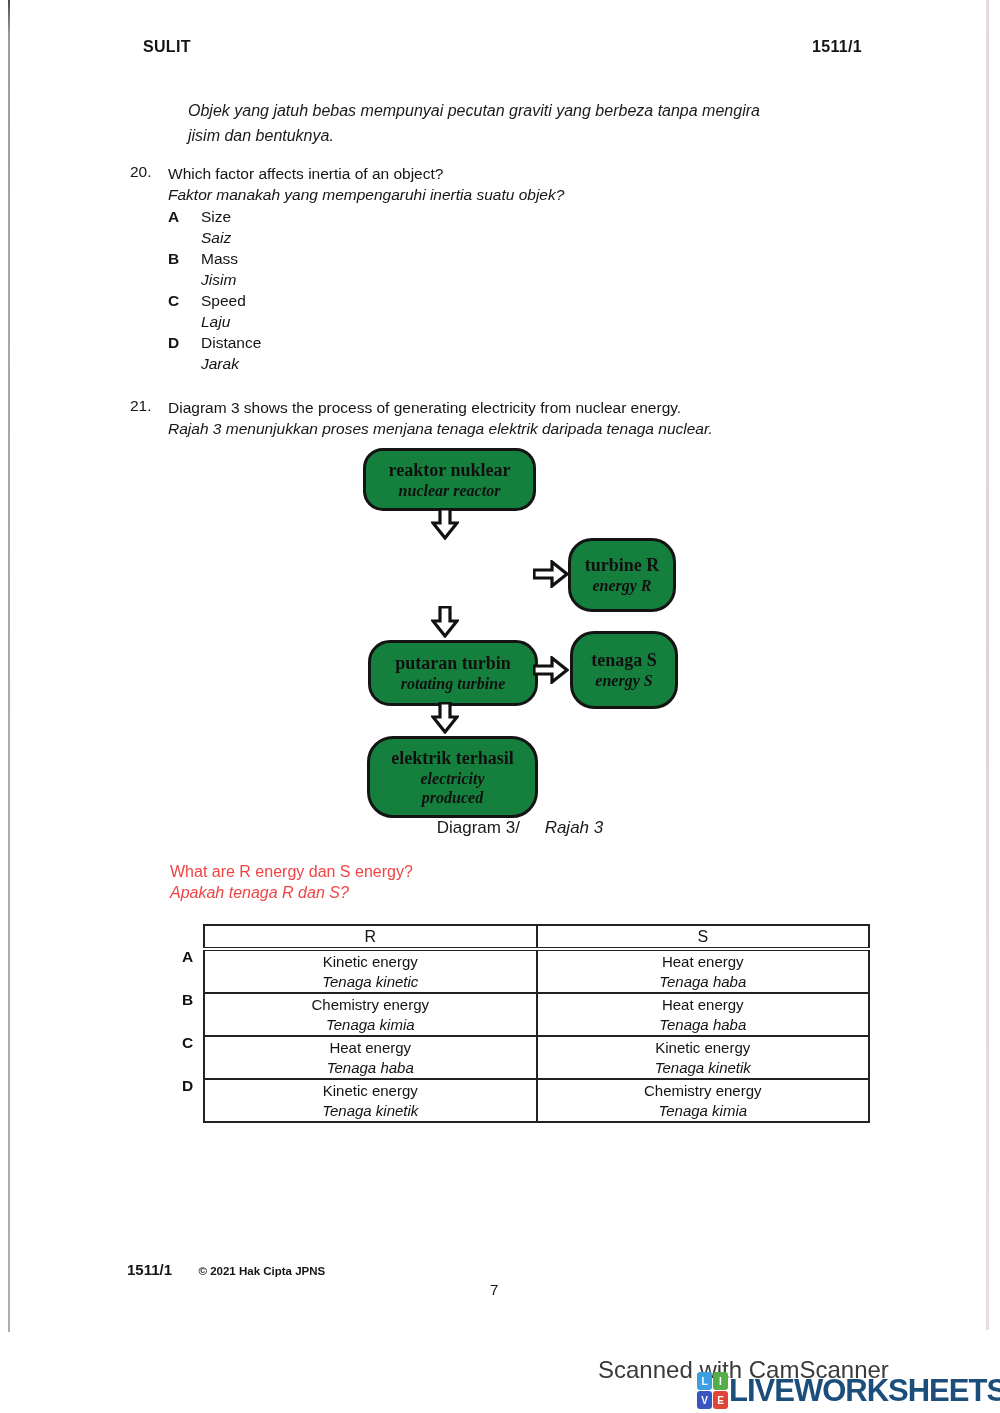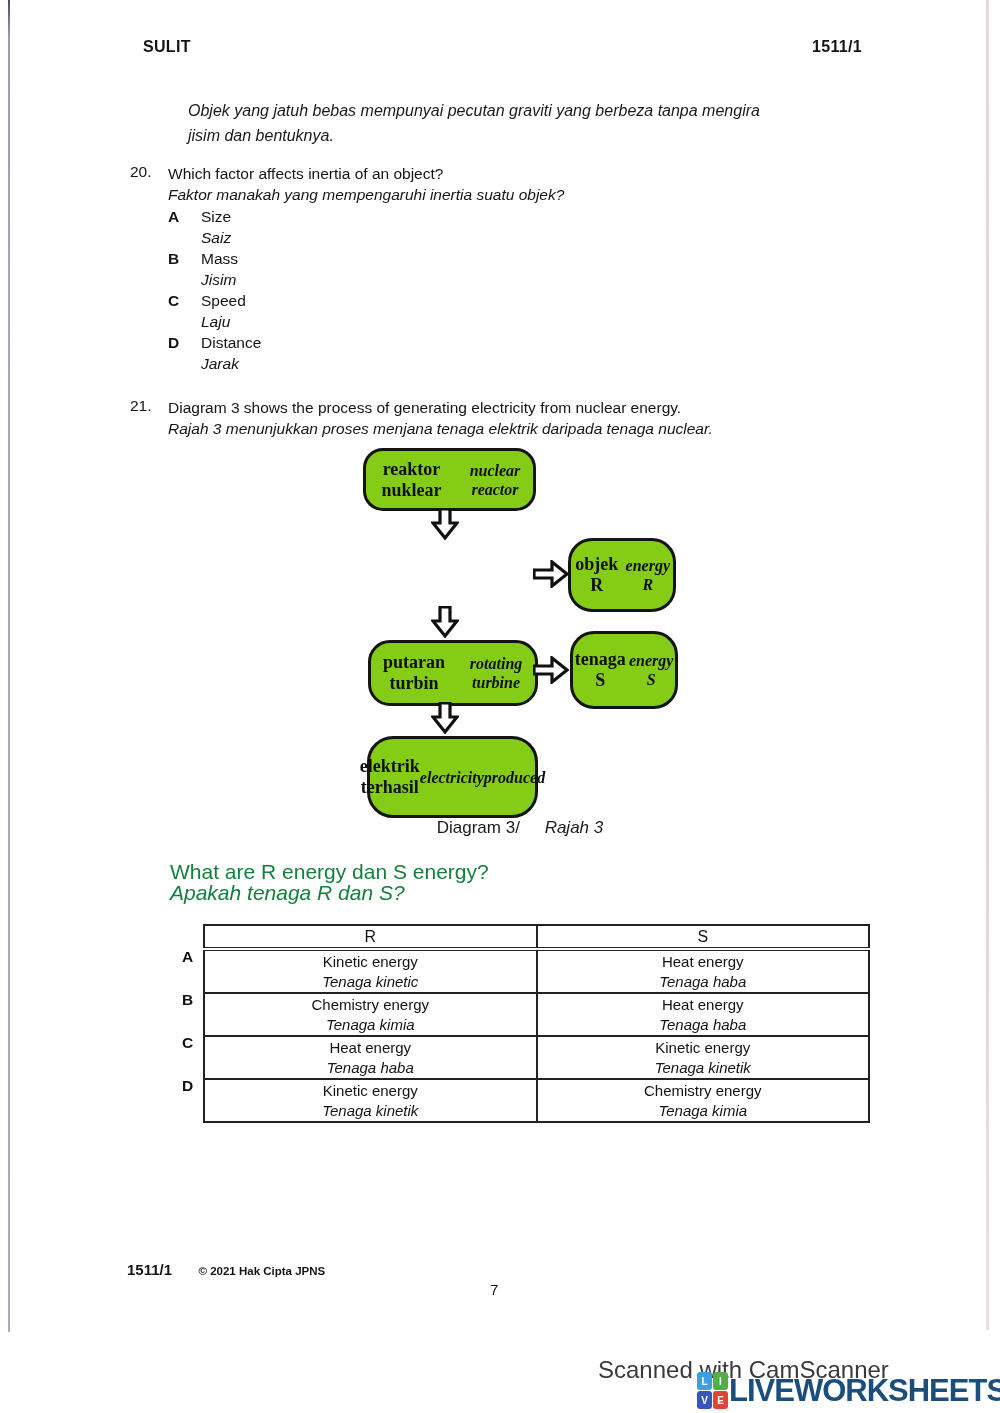--- a/index.html
+++ b/index.html
@@ -21,30 +21,30 @@
   
   .qnum{font-size:15.5px;color:#151515}
   .qtext{font-size:15.5px;line-height:21px;color:#151515}
   .ms{font-style:italic}
   .opt-row{display:flex;line-height:21px}
   .opt-letter{width:33px;font-weight:bold;font-size:15.5px}
   .opt-en{font-size:15.5px}
   .opt-ms{font-size:15.5px;font-style:italic}
   
   .flow{left:350px;top:440px;width:340px;height:410px}
-  .fbox{position:absolute;border:3.5px solid #141414;background:#84cc16;
-    display:flex;flex-direction:row;align-items:center;justify-content:center;
+  .fbox{position:absolute;border:3.5px solid #141414;background:#15803d;
+    display:flex;flex-direction:column;align-items:center;justify-content:center;
     font-family:"Liberation Serif",serif;font-weight:bold;text-align:center;color:#101010}
   .fbox .l1{font-size:18px;line-height:21px}
   .fbox .l2{font-size:16px;line-height:19px;font-style:italic}
   .arrow{position:absolute}
   .fcaption{position:absolute;left:20px;top:378px;width:300px;text-align:center;
     font-size:17px;color:#1a1a1a}
   
-  .subq{font-size:21px;line-height:21px;color:#15803d}
+  .subq{font-size:16px;line-height:21px;color:#ef4444}
   
   .ans-table{position:absolute;left:203px;top:924px;border-collapse:collapse;
     table-layout:fixed;width:667px;background:#fff}
   .ans-table th,.ans-table td{border:2px solid #222;text-align:center;padding:0}
   .ans-table th{font-weight:normal;font-size:16px;height:21px;border-bottom:4px double #222}
   .ans-table td{height:41px;font-size:15px;line-height:19.5px;color:#131313}
   .row-letter{position:absolute;left:182px;font-weight:bold;font-size:15.5px;color:#111}
   
   .footer-code{font-weight:bold;font-size:15px}
   .footer-copy{font-weight:bold;font-size:11.5px;margin-left:22px}
@@ -113,21 +113,21 @@
   <svg class="arrow" style="left:81px;top:68px" width="28" height="32" viewBox="0 0 28 32">
     <polygon points="9,1 19,1 19,15 26,15 14,30 2,15 9,15" fill="#fff" stroke="#111" stroke-width="3.2"></polygon>
   </svg>
 
 
   <svg class="arrow" style="left:183px;top:120px" width="36" height="28" viewBox="0 0 36 28">
     <polygon points="1,10 19,10 19,2 34,14 19,26 19,18 1,18" fill="#fff" stroke="#111" stroke-width="3.2"></polygon>
   </svg>
 
   <div class="fbox" style="left:218px;top:98px;width:102px;height:68px;border-radius:24px">
-    <span class="l1">objek R</span>
+    <span class="l1">turbine R</span>
     <span class="l2">energy R</span>
   </div>
 
   <svg class="arrow" style="left:81px;top:166px" width="28" height="32" viewBox="0 0 28 32">
     <polygon points="9,1 19,1 19,15 26,15 14,30 2,15 9,15" fill="#fff" stroke="#111" stroke-width="3.2"></polygon>
   </svg>
 
   <div class="fbox" style="left:18px;top:200px;width:164px;height:60px;border-radius:22px">
     <span class="l1">putaran turbin</span>
     <span class="l2">rotating turbine</span>

